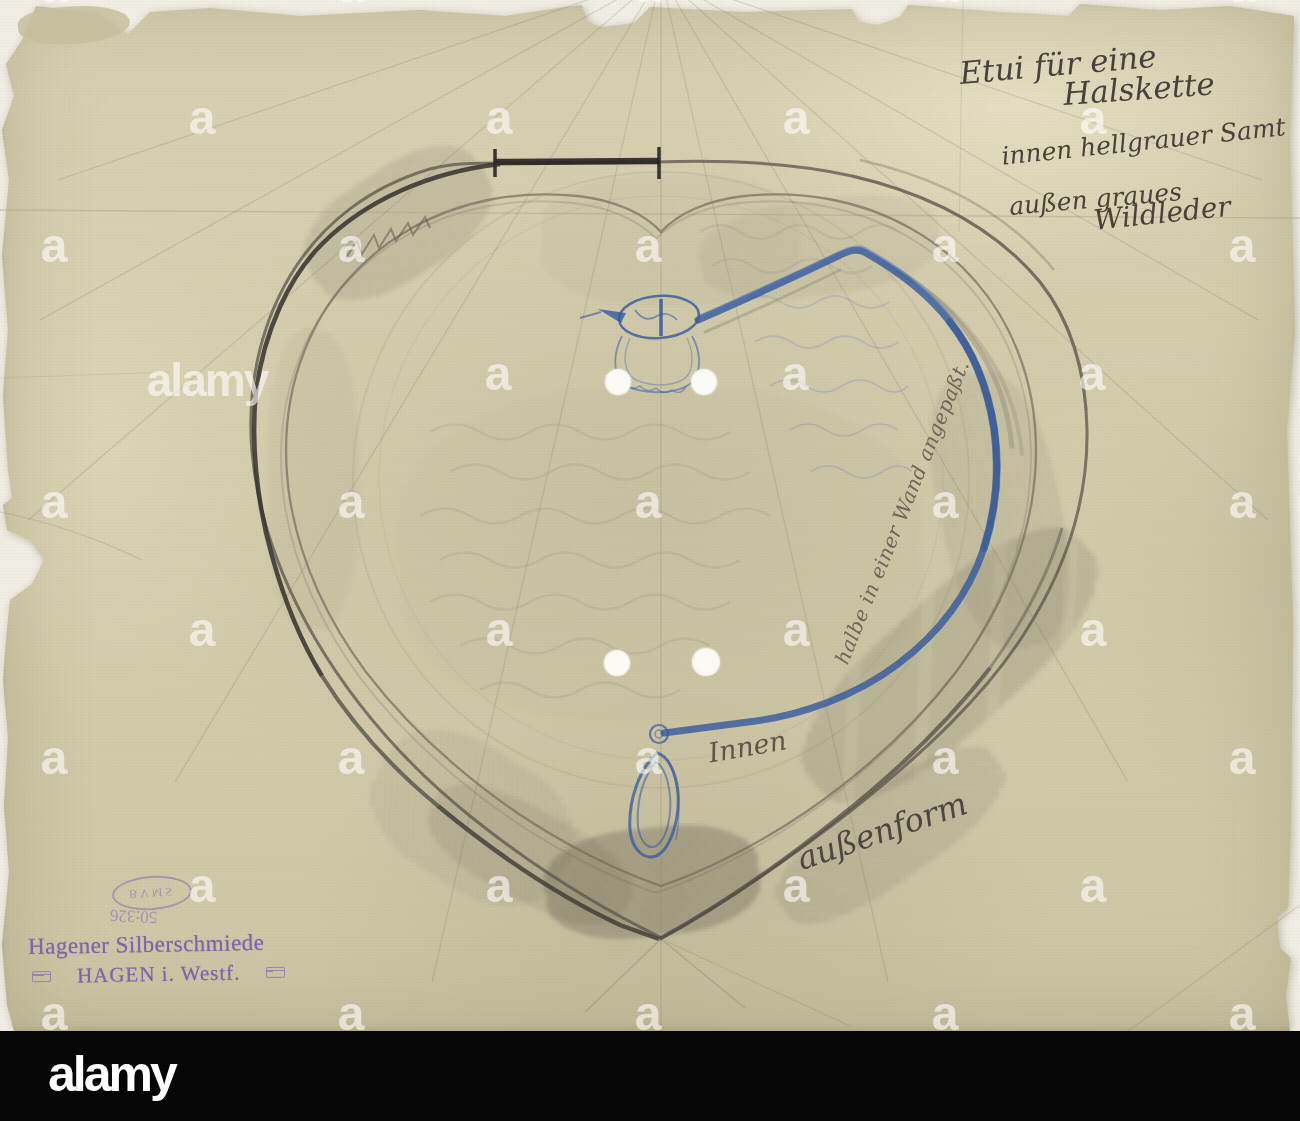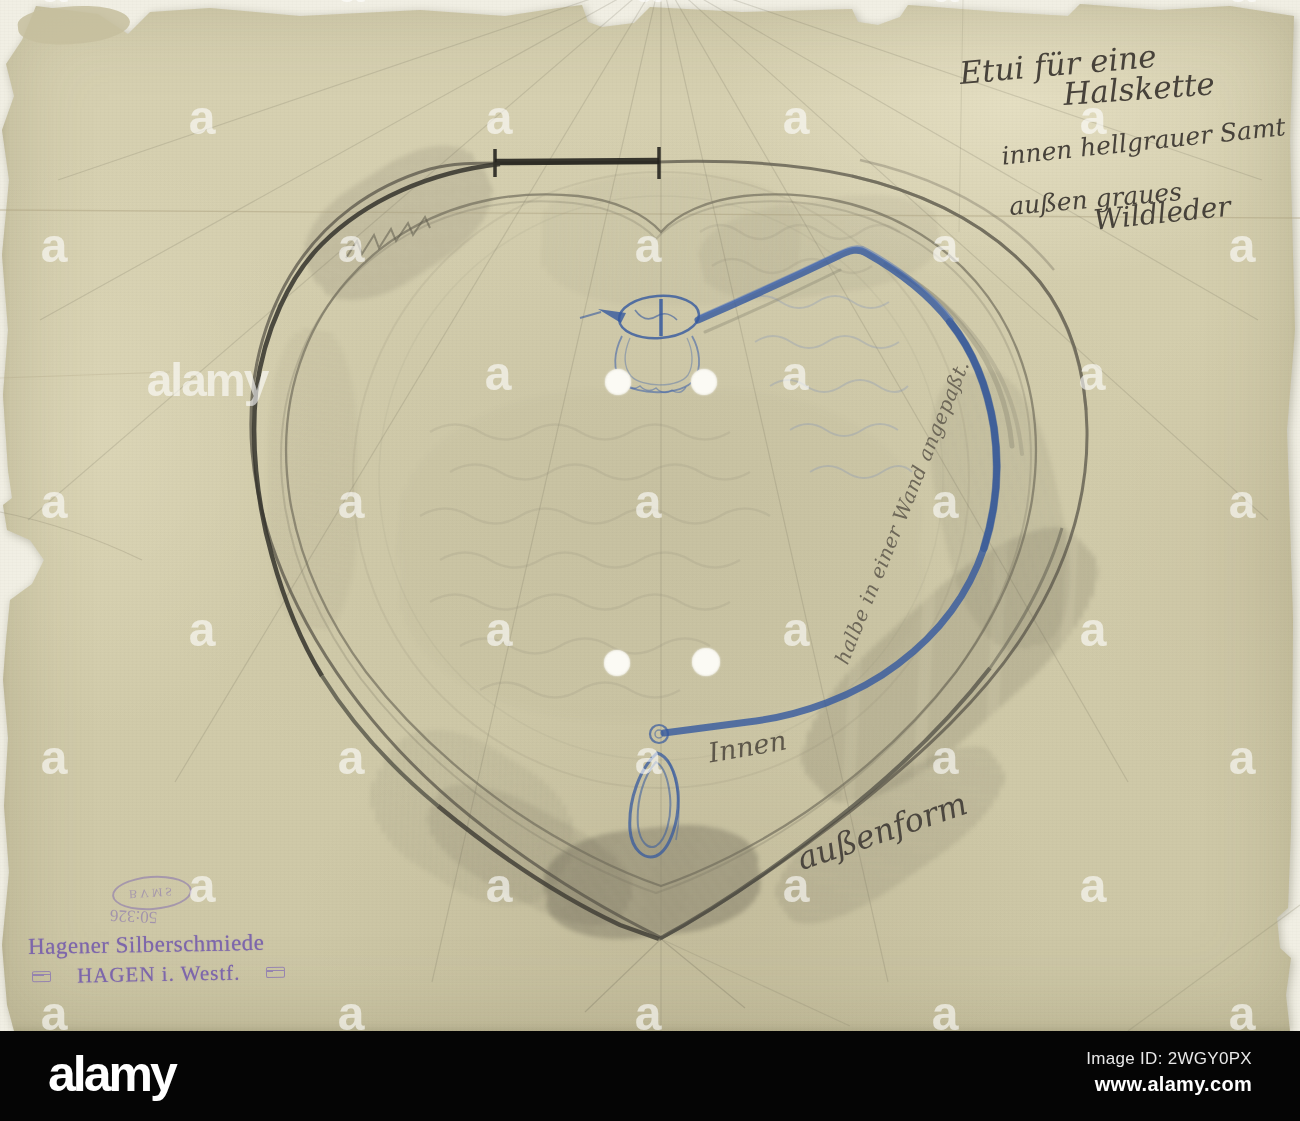--- a/index.html
+++ b/index.html
@@ -240,17 +240,13 @@
       <span class="wm-a" style="left: 351px; top: 1014px;">a</span>
       <span class="wm-a" style="left: 648px; top: 1014px;">a</span>
       <span class="wm-a" style="left: 945px; top: 1014px;">a</span>
       <span class="wm-a" style="left: 1242px; top: 1014px;">a</span>
       <span class="wm-word" style="left: 207px; top: 380px;">alamy</span>
     </div>
 </div>
 
 <div class="alamy-bar">
   <div class="alamy-logo">alamy</div>
-  <div class="bar-right">
-    <div class="bar-id">Image ID: 2WGY0PX</div>
-    <div class="bar-url">www.alamy.com</div>
-  </div>
 </div>
 
 </body></html>

